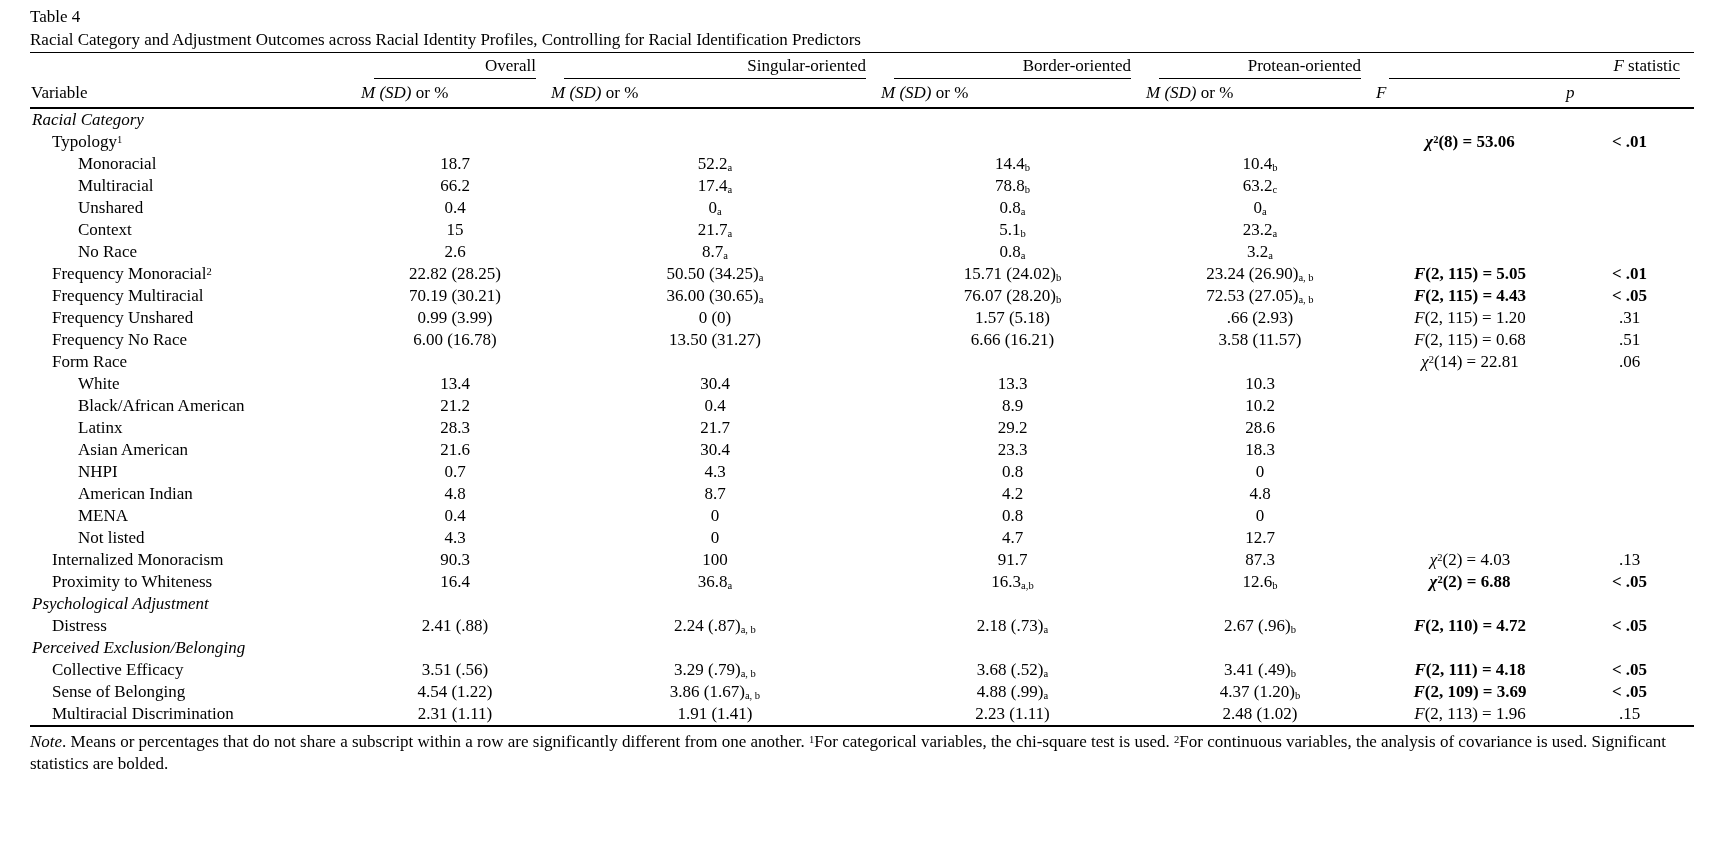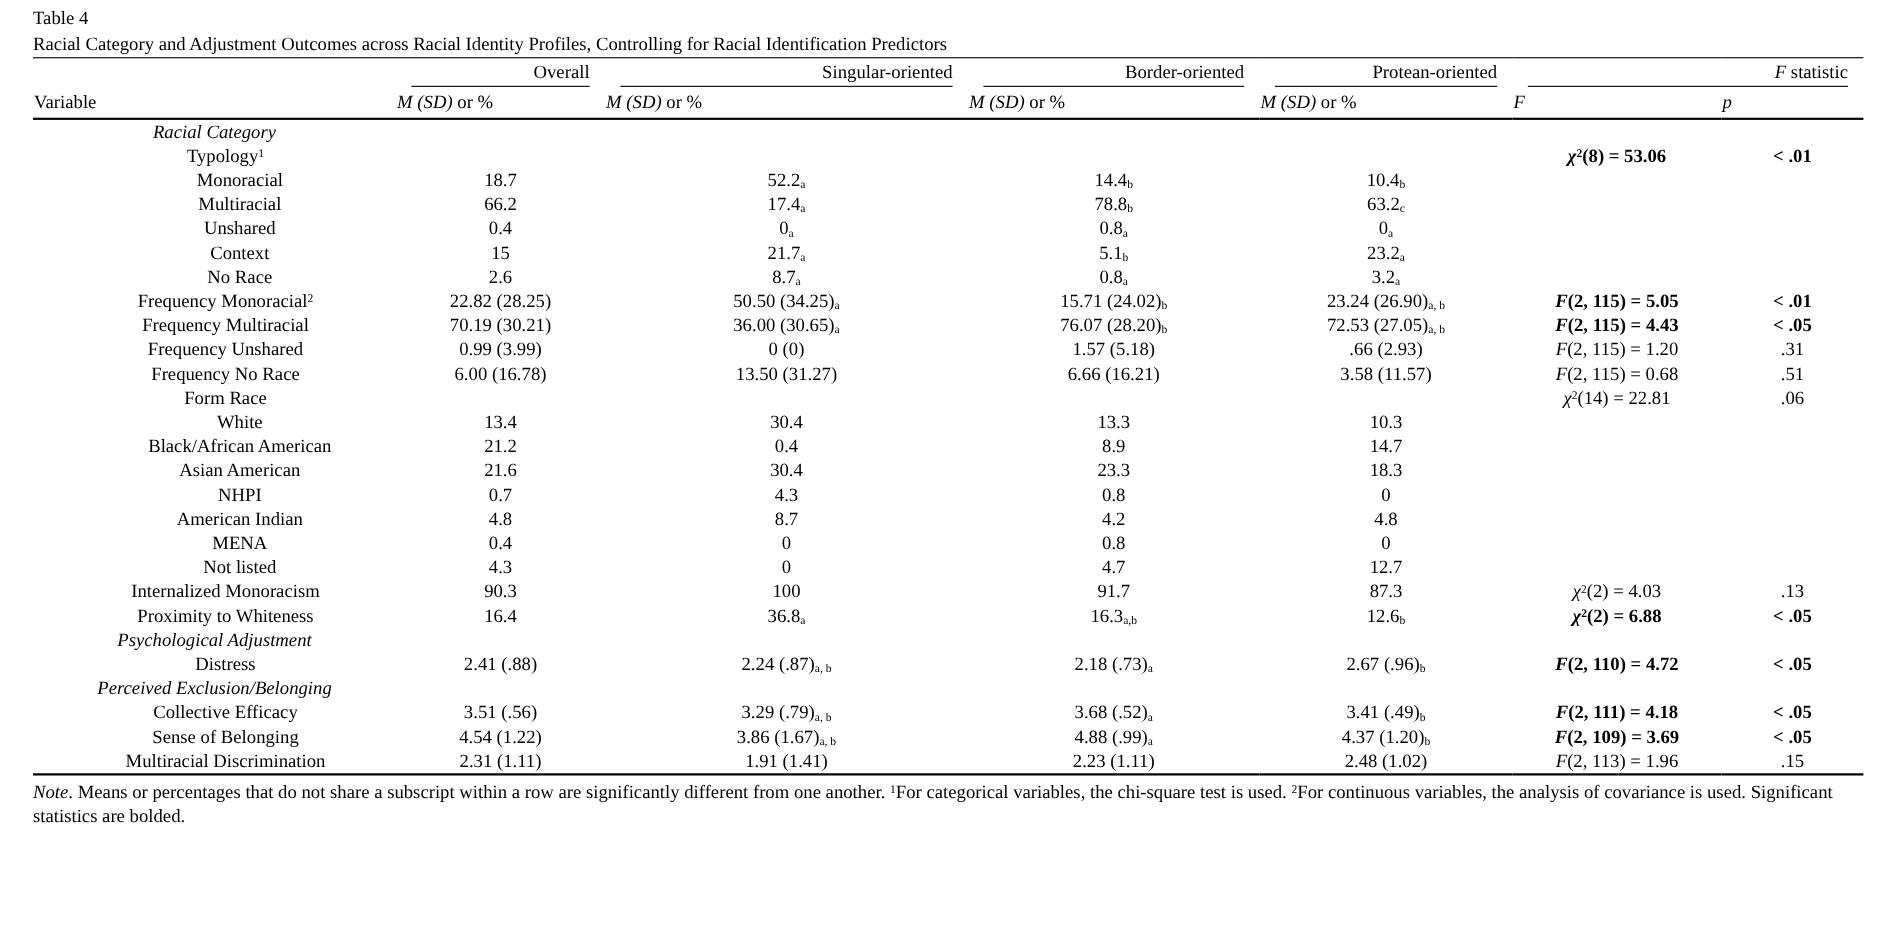--- a/index.html
+++ b/index.html
@@ -17,21 +17,21 @@
   }
   table.apa th { font-weight:normal; }
   tr.grouprow th { padding-top:2px; height:24px; vertical-align:bottom; text-align:center; }
   .grp { display:block; margin:0 13px; padding-bottom:2px; border-bottom:1.5px solid #000;text-align:right; }
   tr.subrow th {
     text-align:left; height:24px; vertical-align:middle;
     border-bottom:2px solid #000; padding-bottom:2px;
   }
   tbody td { line-height:22px; padding:0 2px; vertical-align:bottom; white-space:nowrap; overflow:visible; }
   tbody tr:last-child td { border-bottom:2px solid #000; }
-  td.label { text-align:center; }
+  td.label { text-align:left; }
   tr.section td.label { font-style:italic; }
   tr.indent1 td.label { padding-left:22px; }
   tr.indent2 td.label { padding-left:48px; }
   td.val { text-align:center; }
   .bold { font-weight:bold; }
   sub { font-size:0.62em; vertical-align:-0.2em; line-height:0; }
   sup { font-size:0.62em; vertical-align:0.4em; line-height:0; }
   .note { width:1664px; margin-top:4px; line-height:22px; }
   i { font-style:italic; }
 </style>
@@ -197,21 +197,30 @@
           <td class="val">13.3</td>
           <td class="val">10.3</td>
           <td class="val"></td>
           <td class="val"></td>
         </tr>
         <tr class="indent2">
           <td class="label">Black/African American</td>
           <td class="val">21.2</td>
           <td class="val">0.4</td>
           <td class="val">8.9</td>
-          <td class="val">14.7</td>
+          <td class="val">10.2</td>
+          <td class="val"></td>
+          <td class="val"></td>
+        </tr>
+        <tr class="indent2">
+          <td class="label">Latinx</td>
+          <td class="val">28.3</td>
+          <td class="val">21.7</td>
+          <td class="val">29.2</td>
+          <td class="val">28.6</td>
           <td class="val"></td>
           <td class="val"></td>
         </tr>
         <tr class="indent2">
           <td class="label">Asian American</td>
           <td class="val">21.6</td>
           <td class="val">30.4</td>
           <td class="val">23.3</td>
           <td class="val">18.3</td>
           <td class="val"></td>

